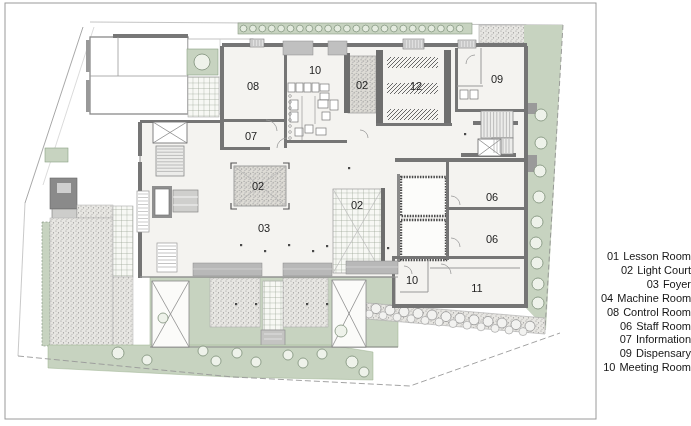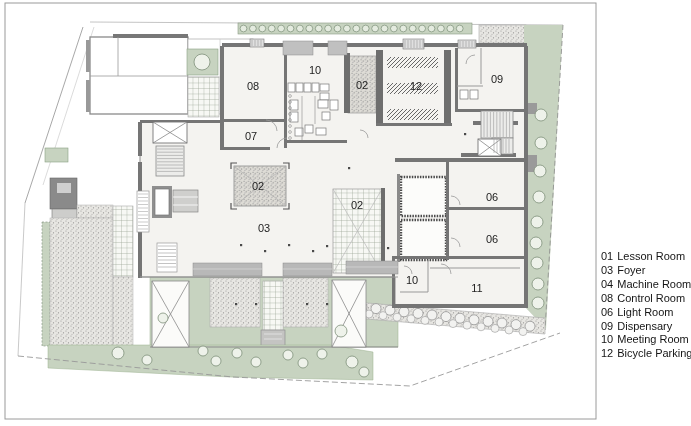--- a/index.html
+++ b/index.html
@@ -1,21 +1,21 @@
 <!DOCTYPE html>
 <html style="--green: #c7d3c0; --green-edge: #8ba083; --wall: #757575; --floor: #f4f3f0; --canopy: #b8b8b8; --dark-block: #8a8a8a; --line: #9a9a9a; --legend-text: #151515;"><head>
 <meta charset="utf-8">
 <style>
   html,body{margin:0;padding:0;background:#ffffff;}
   .stage{position:relative;width:691px;height:426px;background:#fff;overflow:hidden;
          font-family:"Liberation Sans",sans-serif;}
   .plan-svg{position:absolute;left:0;top:0;}
   .room-label{font-family:"Liberation Sans",sans-serif;font-size:11px;fill:#232323;text-anchor:middle;}
   .legend{position:absolute;left:601px;top:250px;width:90px;color:#151515;
-          font-size:11px;line-height:13.9px;}
+          font-size:11px;line-height:13.9px;text-align:right;}
   .legend-item{white-space:nowrap;}
   .legend-item .code{margin-right:4px;}
 </style>
 </head>
 <body>
 
 <div class="stage">
 
 <svg class="plan-svg" width="691" height="426" viewBox="0 0 691 426">
   <defs>
@@ -418,23 +418,24 @@
         <text x="492" y="201" class="room-label">06</text>
         <text x="492" y="243" class="room-label">06</text>
         <text x="412" y="284" class="room-label">10</text>
         <text x="477" y="292" class="room-label">11</text>
       </g>
 </svg>
 
 <div class="legend">
   <div id="legendList">
         <div class="legend-item"><span class="code">01</span><span>Lesson Room</span></div>
+        <div class="legend-item"><span class="code">02</span><span>Light Court</span></div>
         <div class="legend-item"><span class="code">03</span><span>Foyer</span></div>
         <div class="legend-item"><span class="code">04</span><span>Machine Room</span></div>
         <div class="legend-item"><span class="code">08</span><span>Control Room</span></div>
-        <div class="legend-item"><span class="code">06</span><span>Light Room</span></div>
+        <div class="legend-item"><span class="code">06</span><span>Staff Room</span></div>
+        <div class="legend-item"><span class="code">07</span><span>Information</span></div>
         <div class="legend-item"><span class="code">09</span><span>Dispensary</span></div>
         <div class="legend-item"><span class="code">10</span><span>Meeting Room</span></div>
-        <div class="legend-item"><span class="code">12</span><span>Bicycle Parking</span></div>
       </div>
 </div>
 
 </div>
 
 </body></html>

